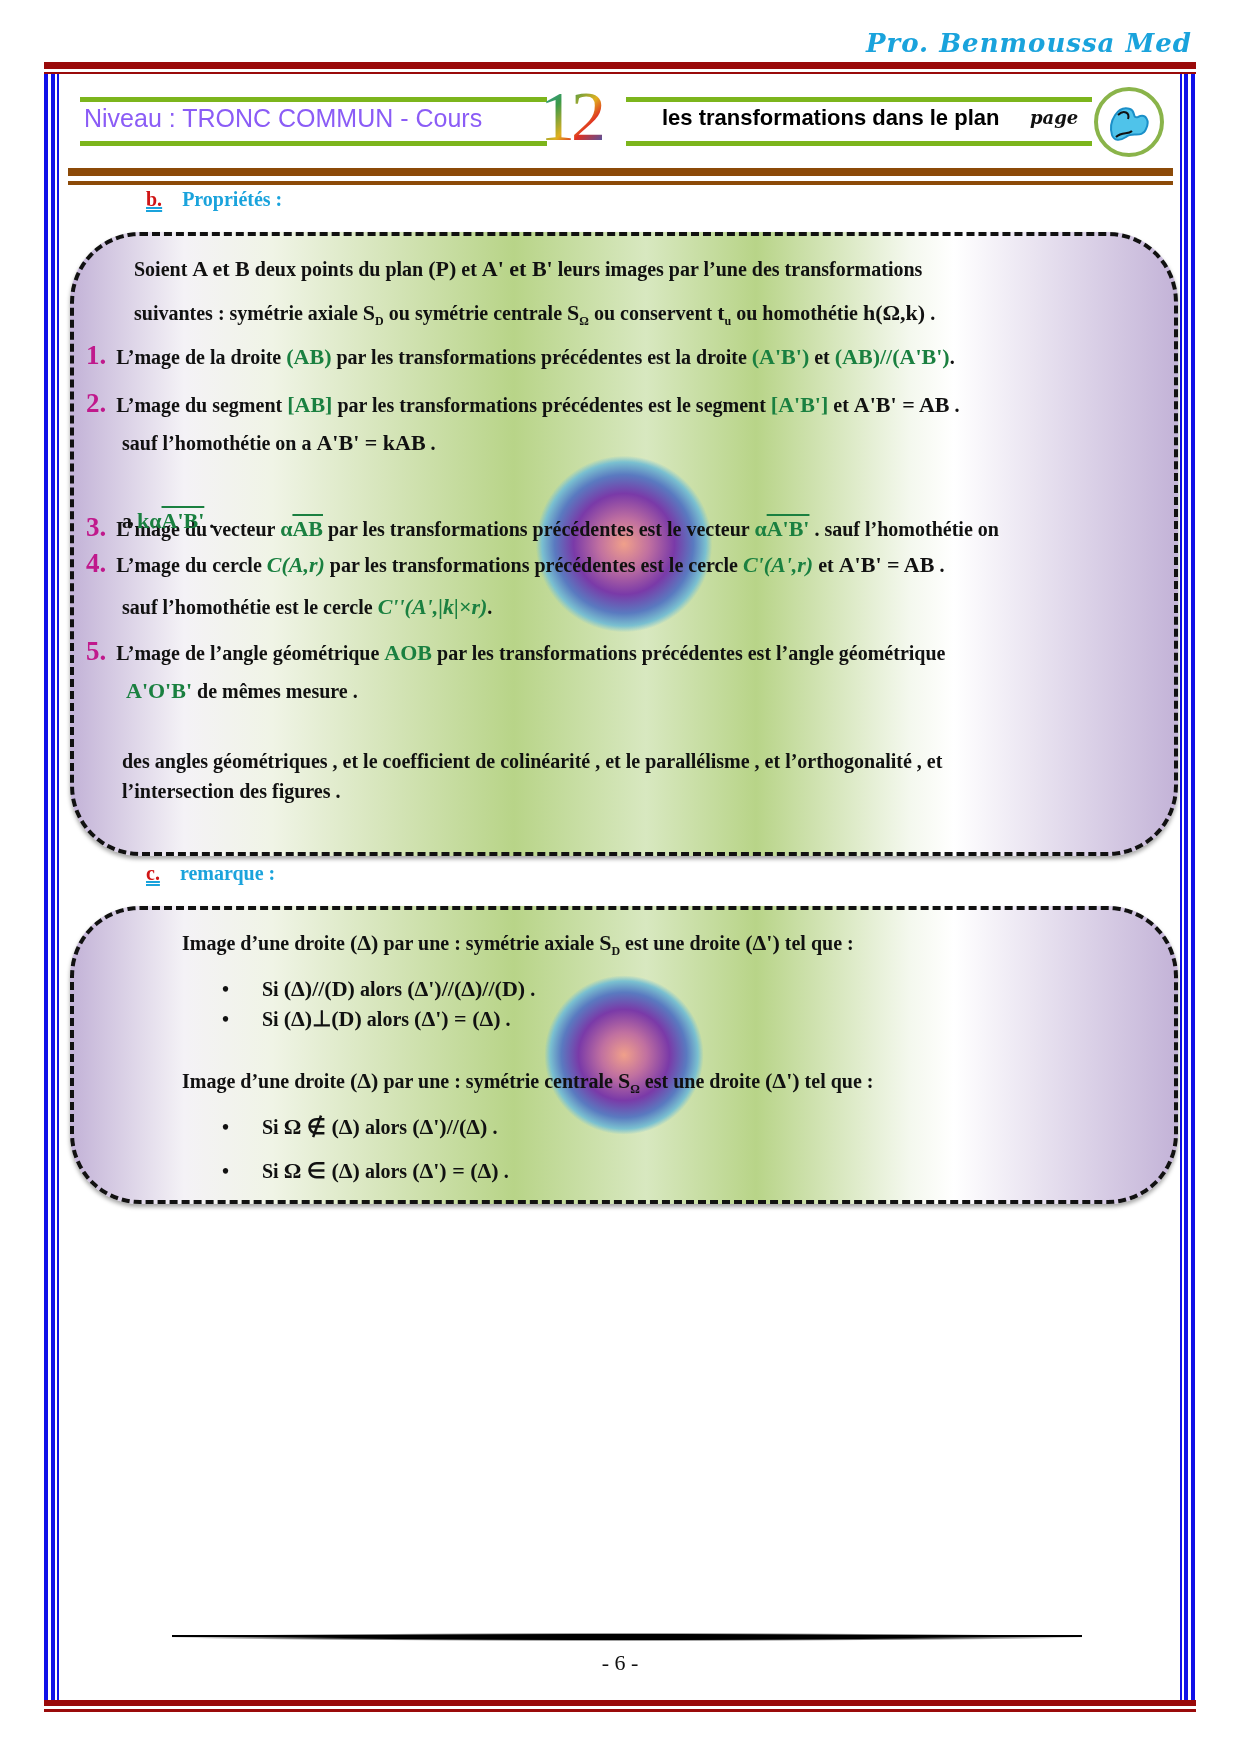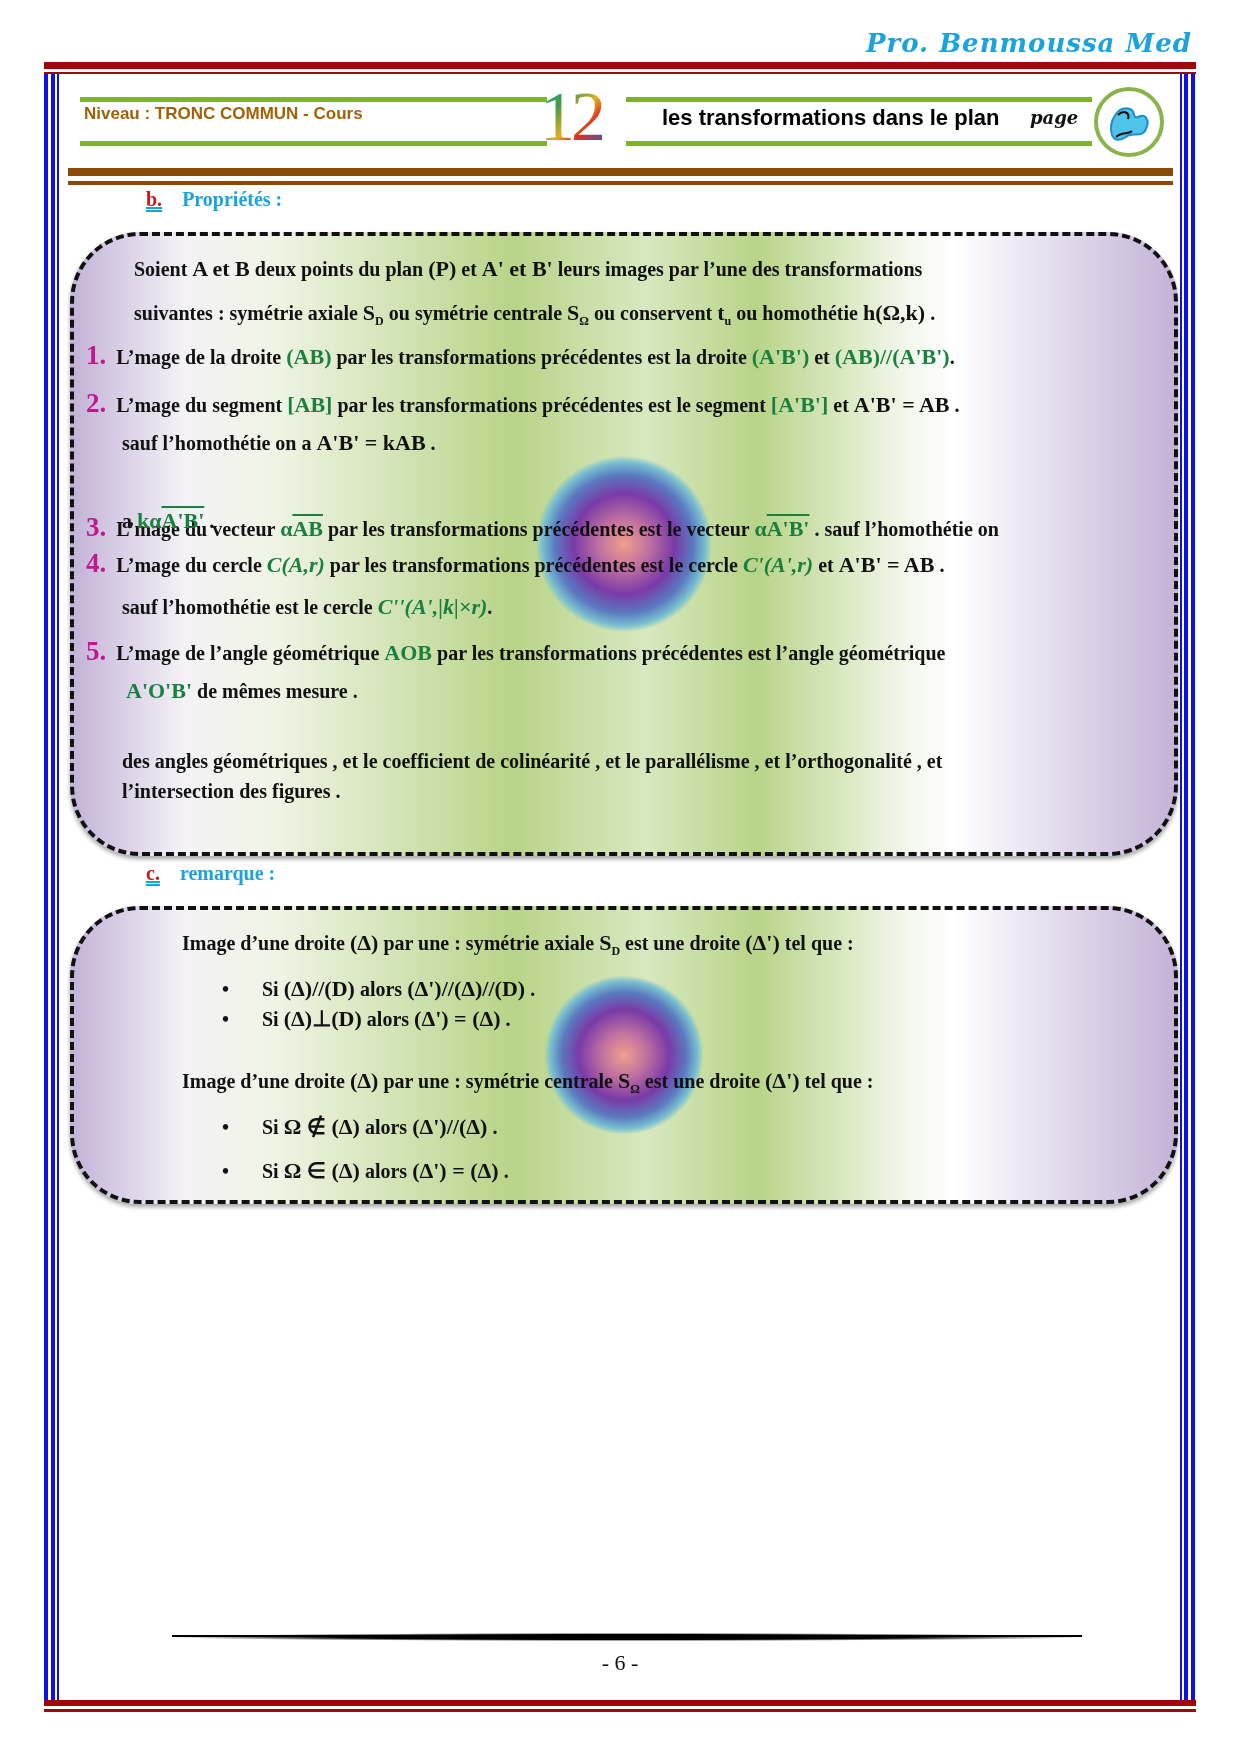--- a/index.html
+++ b/index.html
@@ -16,21 +16,21 @@
   .frame-bot1 { position: absolute; left: 44px; right: 44px; top: 1700px; height: 6px; background: #9a0a0a; }
   .frame-bot2 { position: absolute; left: 44px; right: 44px; top: 1709px; height: 3px; background: #9a0a0a; }
   .frame-left { position: absolute; left: 44px; top: 74px; height: 1626px; width: 16px;
                 background: linear-gradient(to right, #1010e8 0 4px, #fff 4px 7px, #1010e8 7px 11px, #fff 11px 13px, #1010e8 13px 15px, transparent 15px); }
   .frame-right { position: absolute; left: 1180px; top: 74px; height: 1626px; width: 16px;
                 background: linear-gradient(to right, #1010e8 0 2px, #fff 2px 4px, #1010e8 4px 8px, #fff 8px 11px, #1010e8 11px 15px, transparent 15px); }
 
   
   .hdr-green { position: absolute; height: 5px; background: #7cb51c; }
   .hdr-left-title { position: absolute; left: 84px; top: 104px; font-family: "Liberation Sans", sans-serif;
-                    font-weight: bold; font-size: 17px; color: #a16207; }
+                    font-weight: normal; font-size: 25px; color: #8b5cf6; }
   .hdr-right-title { position: absolute; left: 662px; top: 105px; font-family: "Liberation Sans", sans-serif;
                      font-weight: bold; font-size: 22px; color: #000; }
   .hdr-page-word { position: absolute; left: 1030px; top: 107px; font-family: "DejaVu Serif", serif;
                    font-style: italic; font-weight: bold; font-size: 18px; color: #111; }
   .hdr-number { position: absolute; left: 540px; top: 82px; font-family: "Liberation Serif", serif; font-size: 70px;
                 line-height: 70px; font-weight: normal; letter-spacing: -4px;
                 background: linear-gradient(135deg, #2ba0c8 0%, #3b9a4a 30%, #e0b020 55%, #e03020 70%, #2060d0 100%);
                 -webkit-background-clip: text; background-clip: text; color: transparent; }
   .hdr-logo { position: absolute; left: 1094px; top: 87px; width: 62px; height: 62px; border-radius: 50%;
               border: 4px solid #8ab44a; background: #fff; }

